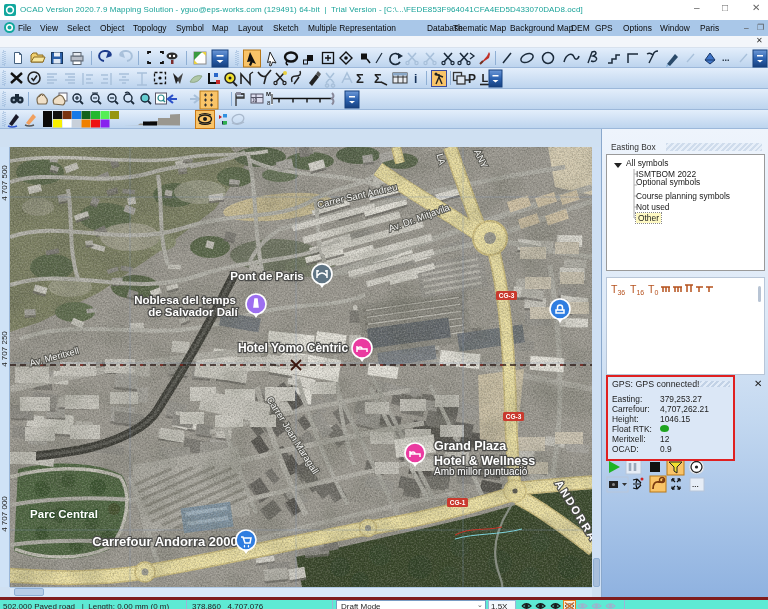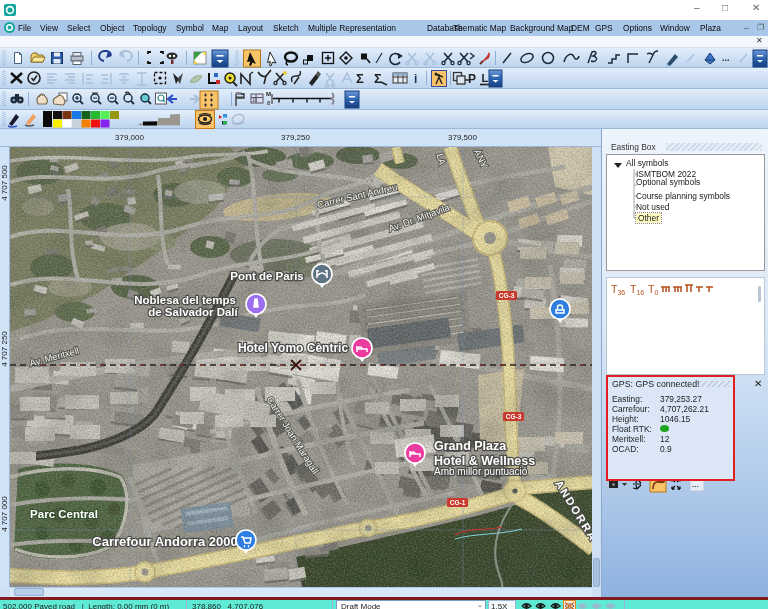--- a/index.html
+++ b/index.html
@@ -32,35 +32,36 @@
 #hthumb{left:14px;top:588px;width:30px;height:8px;background:#b7cde8;border:1px solid #8fafd4;border-radius:2px}
 #vthumb{left:593px;top:558px;width:7px;height:29px;background:#a8bfdc;border:1px solid #8fafd4;border-radius:2px}
 
 #panel{left:601px;top:129px;width:167px;height:468px;background:linear-gradient(#eef4fc 0%,#dde9f7 40%,#c3d8f0 62%,#8fb2e0 100%);border-left:1px solid #8aa8cc}
 #sbhead{position:absolute;left:9px;top:13px;font-size:8.4px;color:#333}
 #sbhatch{position:absolute;left:64px;top:14px;width:96px;height:8px;background:repeating-linear-gradient(135deg,#cfdcec 0 2px,#e7eff9 2px 4px)}
 #tree{position:absolute;left:4px;top:25px;width:159px;height:117px;background:#fff;border:1px solid #9a9a9a;font-size:8.4px;color:#1a1a1a}
 #tree div{position:absolute;left:22px;white-space:nowrap}
 #preview{position:absolute;left:4px;top:148px;width:159px;height:98px;background:#fff;border:1px solid #b8c6d8}
 
-#gps{position:absolute;left:4px;top:246px;width:129px;height:106px;background:#dbe7f6;border:2px solid #e02020;font-size:8.4px;color:#222}
+#gps{position:absolute;left:4px;top:246px;width:129px;height:86px;background:#dbe7f6;border:2px solid #e02020;font-size:8.4px;color:#222}
 .gpsrow{position:absolute;left:4px;white-space:nowrap}
 .gpsval{position:absolute;left:52px;white-space:nowrap}
 
 #status{left:0;top:597px;width:768px;height:12px;background:#5eead4;border-top:3px solid #7f1d1d;font-size:8px;color:#222}
 #status span{position:absolute;top:2px;white-space:nowrap}
 .svline{position:absolute;top:0;width:1px;height:12px;background:#9ab6d8}
 </style></head>
 <body>
 <div id="app">
   <div id="title" class="abs">
     <svg class="abs" style="left:4px;top:4px" width="12" height="12">
         <rect width="12" height="12" rx="2" fill="#12a79d"></rect>
         <circle cx="6" cy="6" r="3.4" fill="none" stroke="#fff" stroke-width="1.6"></circle>
       </svg>
+    <span class="txt">OCAD Version 2020.7.9 Mapping Solution - yguo@eps-works.com (129491) 64-bit&nbsp; |&nbsp; Trial Version - [C:\...\FEDE853F964041CFA4ED5D433070DAD8.ocd]</span>
     <span class="winbtn" style="left:694px">–</span>
     <span class="winbtn" style="left:722px">□</span>
     <span class="winbtn" style="left:752px">✕</span>
   </div>
   <div id="menu" class="abs">
     <svg class="abs" style="left:4px;top:2px" width="11" height="11">
         <circle cx="5.5" cy="5.5" r="5.5" fill="#12a79d"></circle>
         <circle cx="5.5" cy="5.5" r="2.8" fill="none" stroke="#fff" stroke-width="1.5"></circle>
       </svg>
     <span style="left:18px">File</span>
@@ -73,21 +74,21 @@
       <span style="left:238px">Layout</span>
       <span style="left:273px">Sketch</span>
       <span style="left:308px">Multiple Representation</span>
       <span style="left:427px">Database</span>
       <span style="left:453px">Thematic Map</span>
       <span style="left:510px">Background Map</span>
       <span style="left:571px">DEM</span>
       <span style="left:595px">GPS</span>
       <span style="left:623px">Options</span>
       <span style="left:660px">Window</span>
-      <span style="left:700px">Plaza</span>
+      <span style="left:700px">Paris</span>
     <span style="left:744px;color:#555">–</span>
       <span style="left:757px;color:#555;font-size:8px">❐</span>
   </div>
   <div id="gap" class="abs">
       <span style="position:absolute;left:756px;top:0px;font-size:8px;color:#333">✕</span>
     </div>
   <div id="tb1" class="tb abs"><svg width="768" height="20">
     <defs>
       <g id="mag">
             <circle cx="0" cy="-1" r="4" fill="none" stroke="#1b2a3a" stroke-width="1.4"></circle>
@@ -423,25 +424,20 @@
           <path d="M-3,-4 l3,2 -3,2 z" fill="#c02020"></path>
           <rect x="1" y="-5" width="4" height="3.5" fill="#3090e0"></rect>
           <rect x="-4,5" y="2" width="3.5" height="3.5" fill="#203050"></rect>
           <rect x="1" y="2" width="4" height="3.5" fill="#30b050"></rect>
         </g>
     <g transform="translate(238,9)" stroke="#a8b8cc" fill="none" stroke-width="1.3">
           <ellipse cx="0" cy="0" rx="6" ry="4.5" transform="rotate(-20)"></ellipse>
           <path d="M-6,4 q6,3 12,-1"></path>
         </g>
   </svg></div>
-  <div id="rulh" class="abs">
-      <span style="left:115px">379,000</span>
-      <span style="left:281px">379,250</span>
-      <span style="left:448px">379,500</span>
-    </div>
   <div id="rulv" class="abs"><svg width="10" height="440">
     <g font-size="8" fill="#222" font-family="Liberation Sans" text-anchor="middle">
       <text x="7" y="36" transform="rotate(-90 7 36)">4 707 500</text>
       <text x="7" y="202" transform="rotate(-90 7 202)">4 707 250</text>
       <text x="7" y="367" transform="rotate(-90 7 367)">4 707 000</text>
     </g>
       </svg></div>
   <div id="map" class="abs"><svg width="582" height="440" font-family="Liberation Sans">
   <defs>
     <filter id="nzd" x="0" y="0" width="100%" height="100%" color-interpolation-filters="sRGB">

